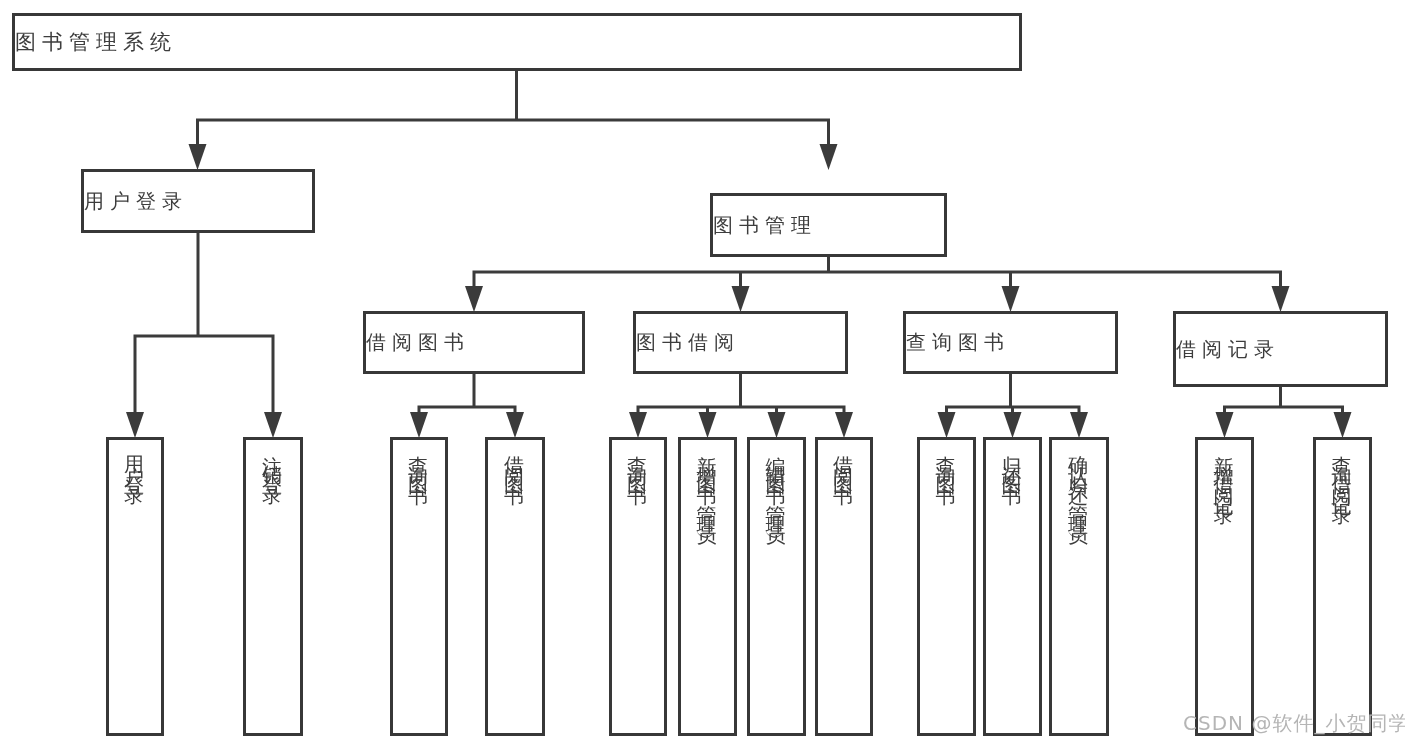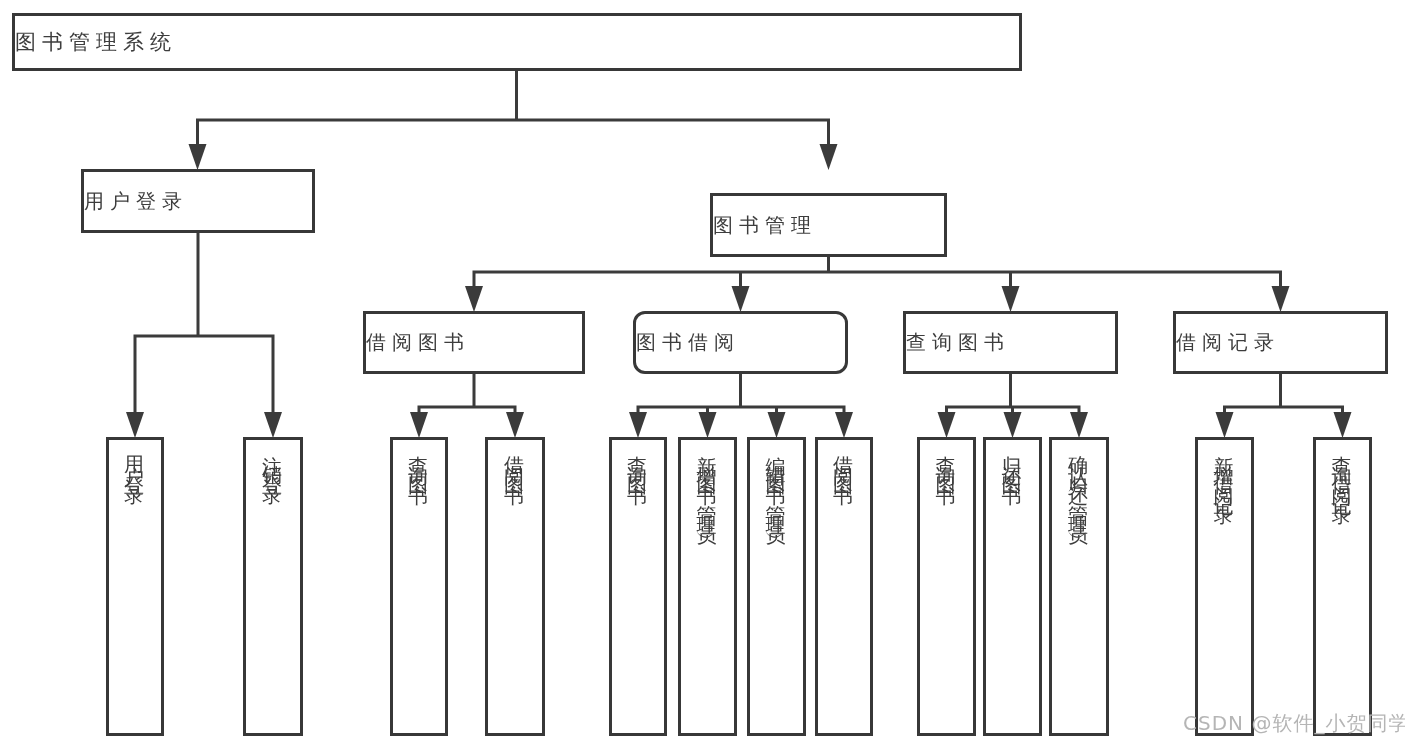--- a/index.html
+++ b/index.html
@@ -17,23 +17,23 @@
   .leaf{
     top:437px;height:299px;
     writing-mode:vertical-rl;text-orientation:mixed;
     font-size:20px;letter-spacing:10px;
   }
   .leaf span{margin-inline-end:-10px;}
   #n-root{left:12px;top:13px;width:1010px;height:58px;font-size:21px;}
   #n-user-login{left:81px;top:169px;width:234px;height:64px;}
   #n-book-mgmt{left:710px;top:169px;width:237px;height:64px;margin-top:24px;}
   #n-l3-0{left:363px;top:311px;width:222px;height:63px;}
-  #n-l3-1{left:633px;top:311px;width:215px;height:63px;border-radius:12px;}
+  #n-l3-1{left:633px;top:311px;width:215px;height:63px;}
   #n-l3-2{left:903px;top:311px;width:215px;height:63px;}
-  #n-l3-3{left:1173px;top:311px;width:215px;height:63px;}
+  #n-l3-3{left:1173px;top:311px;width:215px;height:76px;}
   #n-a0{left:106px;width:58px;}
   #n-a1{left:243px;width:60px;}
   #n-b0{left:390px;width:58px;}
   #n-b1{left:485px;width:60px;}
   #n-c0{left:609px;width:58px;}
   #n-c1{left:678px;width:59px;}
   #n-c2{left:747px;width:59px;}
   #n-c3{left:815px;width:58px;}
   #n-d0{left:917px;width:59px;}
   #n-d1{left:983px;width:59px;}

